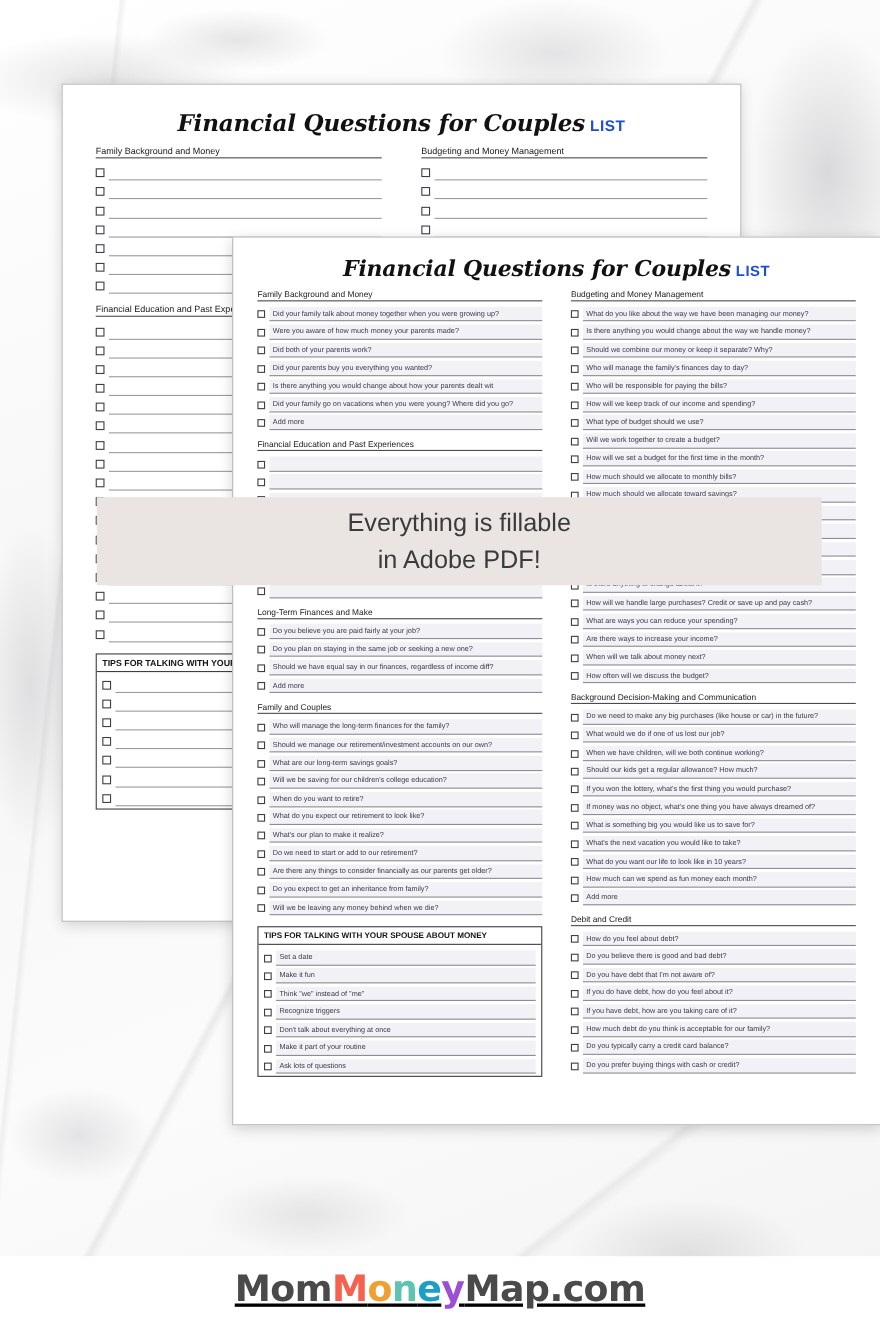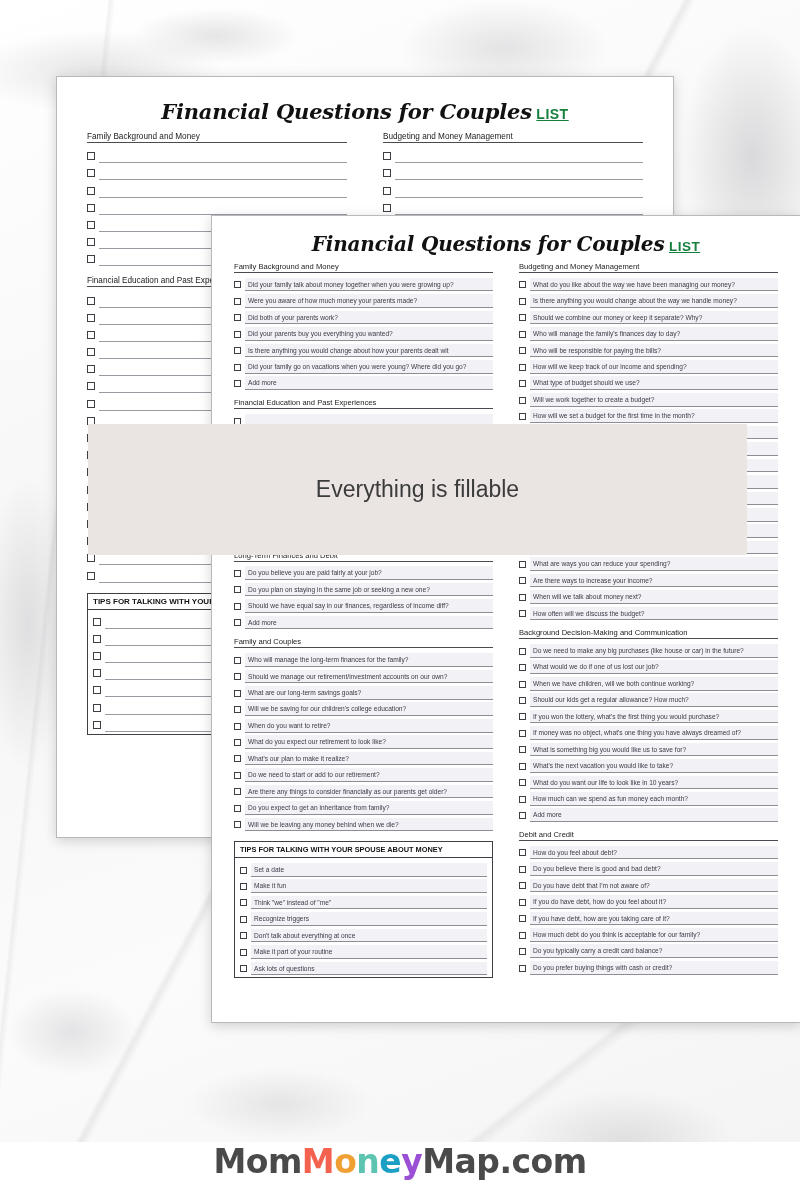--- a/index.html
+++ b/index.html
@@ -78,23 +78,22 @@
     font-family: "DejaVu Serif", serif;
     font-style: italic;
     font-weight: 700;
     color: #111111;
     letter-spacing: -0.2px;
     margin-top: 20px;
   }
   .title-list {
     font-family: "Liberation Sans", sans-serif;
     font-weight: 700;
-    color: #15803d;
+    color: #1d4ed8;
     letter-spacing: 0.5px;
-    text-decoration: underline;
   }
   #sheet-back .title-script { font-size: 21px; }
   #sheet-back .title-list   { font-size: 14px; }
   #sheet-front .title-script { font-size: 20px; }
   #sheet-front .title-list   { font-size: 13.5px; }
 
   .columns {
     display: flex;
     gap: 0;
   }
@@ -162,23 +161,23 @@
     overflow: hidden;
   }
   #sheet-back .tips-title  { font-size: 8px; }
   #sheet-front .tips-title { font-size: 7.4px; }
   .tips-body { padding: 2px 5px 2px 5px; }
 
   
   #banner {
     position: absolute;
     left: 88px;
-    top: 424px;
+    top: 452px;
     width: 659px;
-    height: 131px;
+    height: 80px;
     background: #eae4e2;
     display: flex;
     align-items: center;
     justify-content: center;
     text-align: center;
   }
   #banner .banner-text {
     font-family: "Liberation Sans", sans-serif;
     font-size: 23px;
     line-height: 1.45;
@@ -188,21 +187,23 @@
 
   
   #footer {
     position: absolute;
     left: 0;
     right: 0;
     bottom: 0;
     height: 58px;
     background: #ffffff;
     display: flex;
+    align-items: center;
     justify-content: center;
+    text-decoration: underline;
   }
   #logo {
     font-family: "DejaVu Sans", sans-serif;
     font-weight: 700;
     font-size: 33px;
     letter-spacing: -0.5px;
     white-space: nowrap;
   }
 </style>
 </head>
@@ -445,21 +446,21 @@
           <span class="line"></span>
         </div>
         <div class="row">
           <span class="cbox"></span>
           <span class="line"></span>
         </div>
         <div class="row">
           <span class="cbox"></span>
           <span class="line"></span>
         </div>
-        <div class="sec-head">Long-Term Finances and Debit</div>
+        <div class="sec-head">Long-Term Finances and Make</div>
         <div class="row">
           <span class="cbox"></span>
           <span class="line">Do you believe you are paid fairly at your job?</span>
         </div>
         <div class="row">
           <span class="cbox"></span>
           <span class="line">Do you plan on staying in the same job or seeking a new one?</span>
         </div>
         <div class="row">
           <span class="cbox"></span>
@@ -712,18 +713,19 @@
           <span class="cbox"></span>
           <span class="line">Do you prefer buying things with cash or credit?</span>
         </div>
       </div>
   </div>
 </div>
 
 <div id="banner">
   <div class="banner-text">
     <div>Everything is fillable</div>
+    <div>in Adobe PDF!</div>
   </div>
 </div>
 
 <div id="footer">
   <div id="logo"><span style="color: rgb(74, 74, 74);">Mom</span><span style="color: rgb(244, 98, 79);">M</span><span style="color: rgb(240, 160, 51);">o</span><span style="color: rgb(92, 196, 176);">n</span><span style="color: rgb(27, 159, 196);">e</span><span style="color: rgb(155, 79, 212);">y</span><span style="color: rgb(74, 74, 74);">Map.com</span></div>
 </div>
 
 </body></html>

